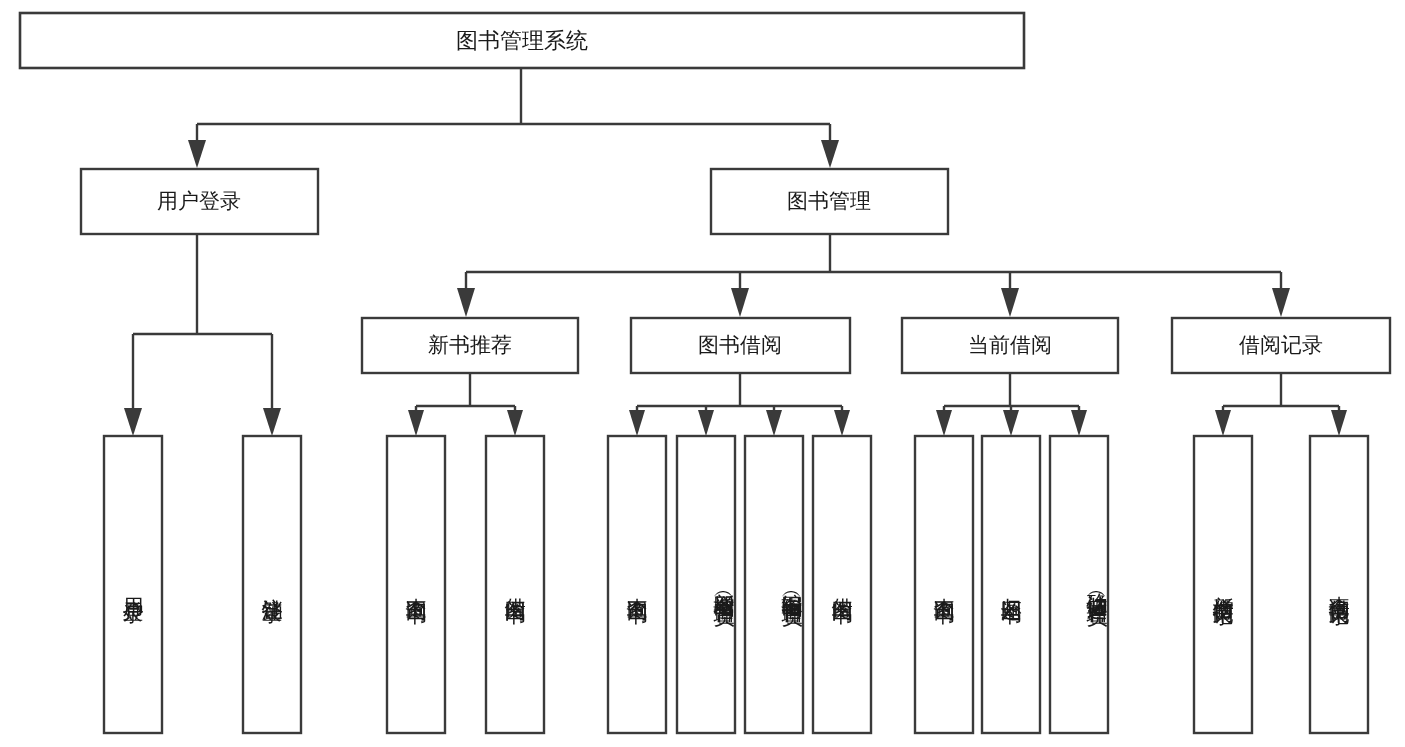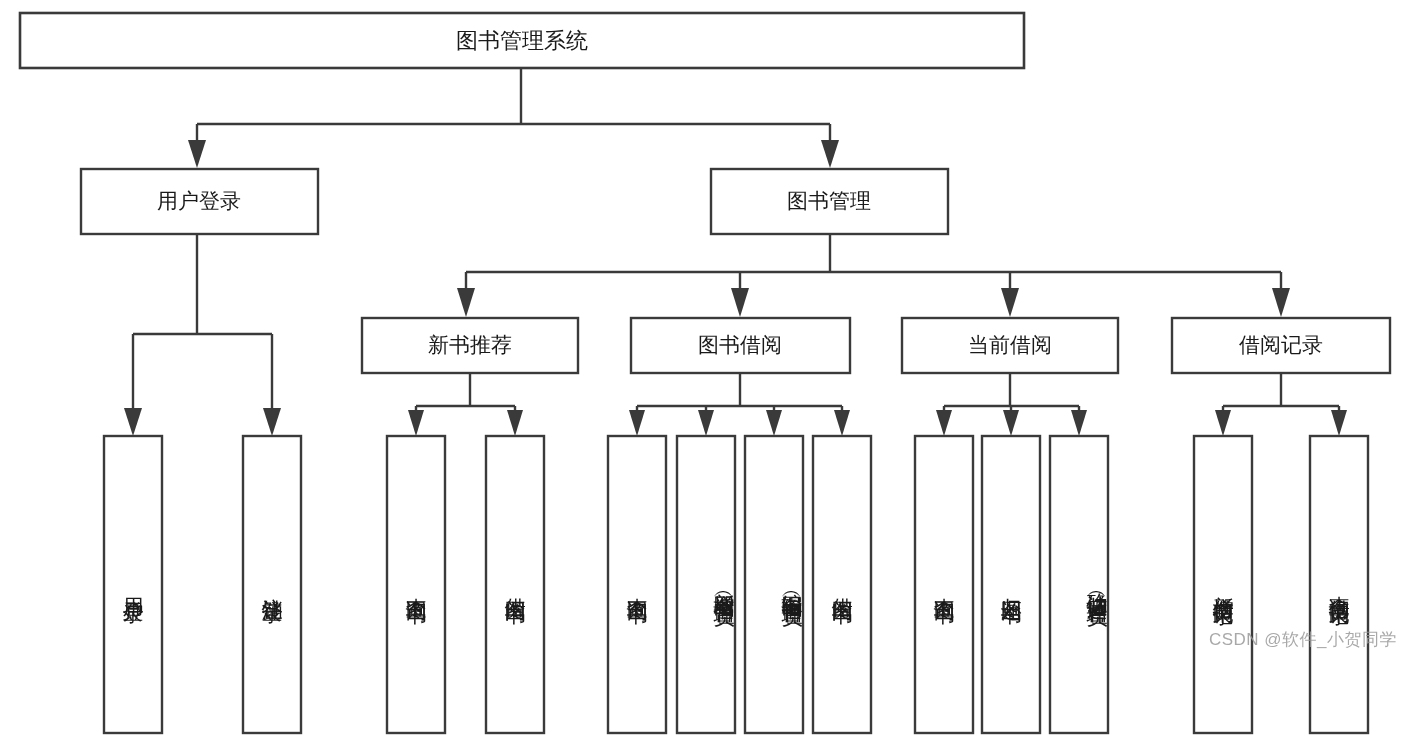--- a/index.html
+++ b/index.html
@@ -208,14 +208,13 @@
   <div class="leaf-label-wrap" style="left:608px; top:436px; width:58px; height:297px;">查询图书</div>
   <div class="leaf-label-wrap" style="left:677px; top:436px; width:58px; height:297px; align-items:flex-start;">新增图书（管理员）</div>
   <div class="leaf-label-wrap" style="left:745px; top:436px; width:58px; height:297px; align-items:flex-start;">编辑图书（管理员）</div>
   <div class="leaf-label-wrap" style="left:813px; top:436px; width:58px; height:297px;">借阅图书</div>
   <div class="leaf-label-wrap" style="left:915px; top:436px; width:58px; height:297px;">查询图书</div>
   <div class="leaf-label-wrap" style="left:982px; top:436px; width:58px; height:297px;">归还图书</div>
   <div class="leaf-label-wrap" style="left:1050px; top:436px; width:58px; height:297px; align-items:flex-start;">确认归还（管理员）</div>
   <div class="leaf-label-wrap" style="left:1194px; top:436px; width:58px; height:297px;">新增借阅记录</div>
   <div class="leaf-label-wrap" style="left:1310px; top:436px; width:58px; height:297px;">查询借阅记录</div>
 
-  <div class="watermark">CSDN @软件_小贺同学</div>
 </div>
 
 </body></html>

